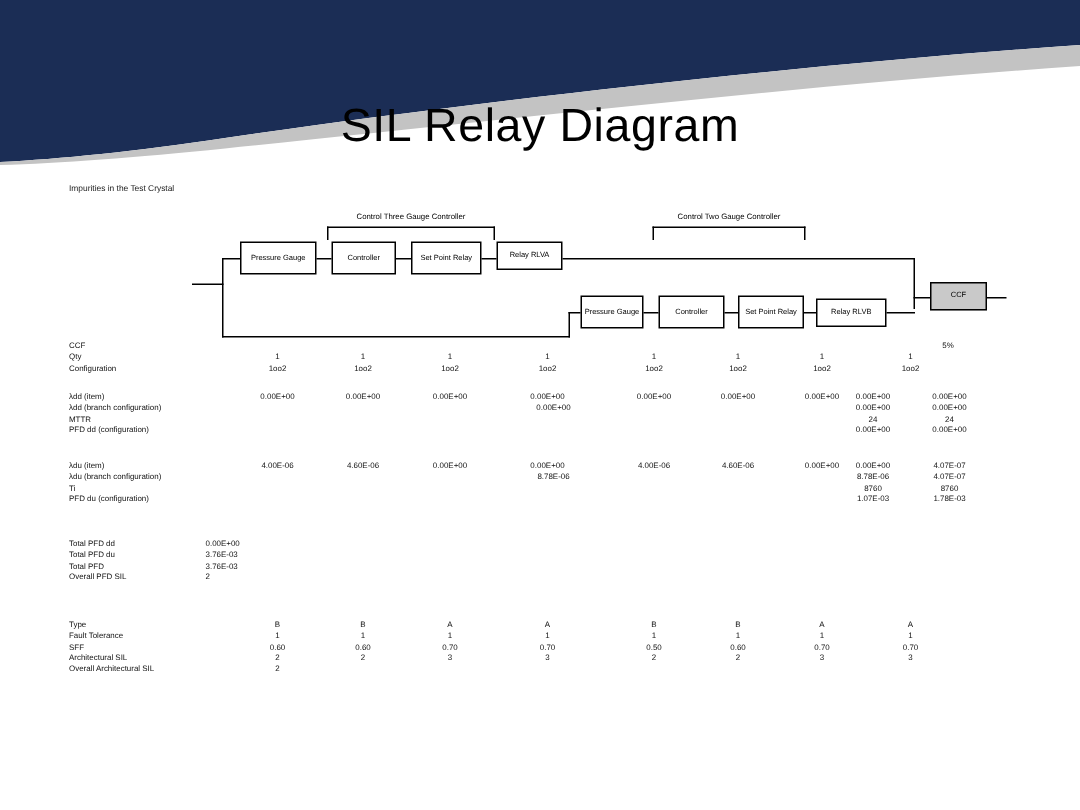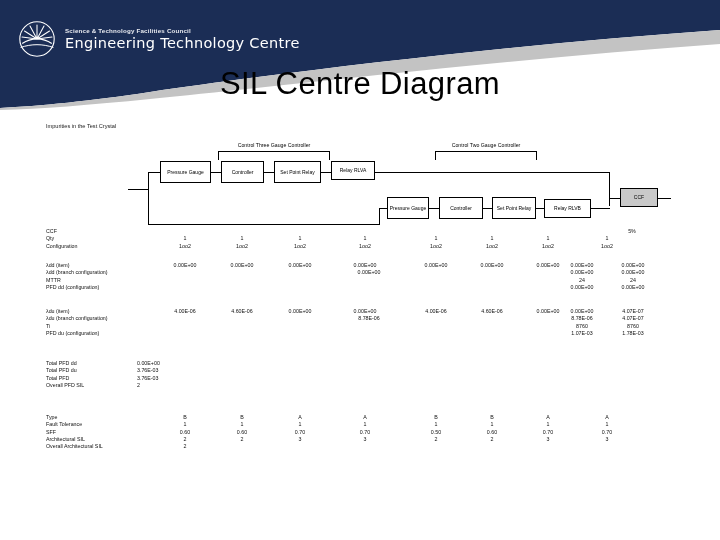--- a/index.html
+++ b/index.html
@@ -66,37 +66,23 @@
   }
 </style>
 </head>
 <body>
 
 <div id="header-banner">
   <svg width="720" height="110" viewBox="0 0 720 110">
     <path d="M0,0 L720,0 L720,30 C520,44 300,70 150,92 C90,101 40,106 0,108 Z" fill="#1b2d55"></path>
     <path d="M0,108 C40,106 90,101 150,92 C300,70 520,44 720,30 L720,44 C520,58 300,84 150,99 C90,105 40,109 0,110 Z" fill="#c3c3c3"></path>
   </svg>
-  <div id="logo-group">
-    <span id="logo-mark">
-      <svg width="38" height="38" viewBox="0 0 38 38">
-        <circle cx="19" cy="19" r="17.2" fill="none" stroke="#ffffff" stroke-width="1.1"></circle>
-        <path d="M19 19 L19 5 M19 19 L12 6 M19 19 L26 6 M19 19 L6.5 11 M19 19 L31.5 11 M19 19 L4 17 M19 19 L34 17" stroke="#ffffff" stroke-width="1.05" stroke-linecap="round"></path>
-        <path d="M4.2 23.5 C9 20.2 15 18.8 19 18.8 C23 18.8 29 20.2 33.8 23.5" fill="none" stroke="#ffffff" stroke-width="1.2"></path>
-        <path d="M2.6 27.5 C8 25.6 13.5 24.7 19 24.7 C24.5 24.7 30 25.6 35.4 27.5" fill="none" stroke="#ffffff" stroke-width="1"></path>
-      </svg>
-    </span>
-    <span id="logo-text">
-      <span id="logo-line1">Science &amp; Technology Facilities Council</span>
-      <span id="logo-line2">Engineering Technology Centre</span>
-    </span>
-  </div>
 </div>
 
-<div id="slide-title">SIL Centre Diagram</div>
+<div id="slide-title">SIL Relay Diagram</div>
 
 <div id="content-sheet">
 
   <div id="sheet-heading">Impurities in the Test Crystal</div>
 
   <div id="block-diagram">
 
     <div class="bracket" style="left:218px;top:15px;width:112px;height:9px;"></div>
     <div class="bracket-label" style="left:218px;top:6px;width:112px;">Control Three Gauge Controller</div>
 

